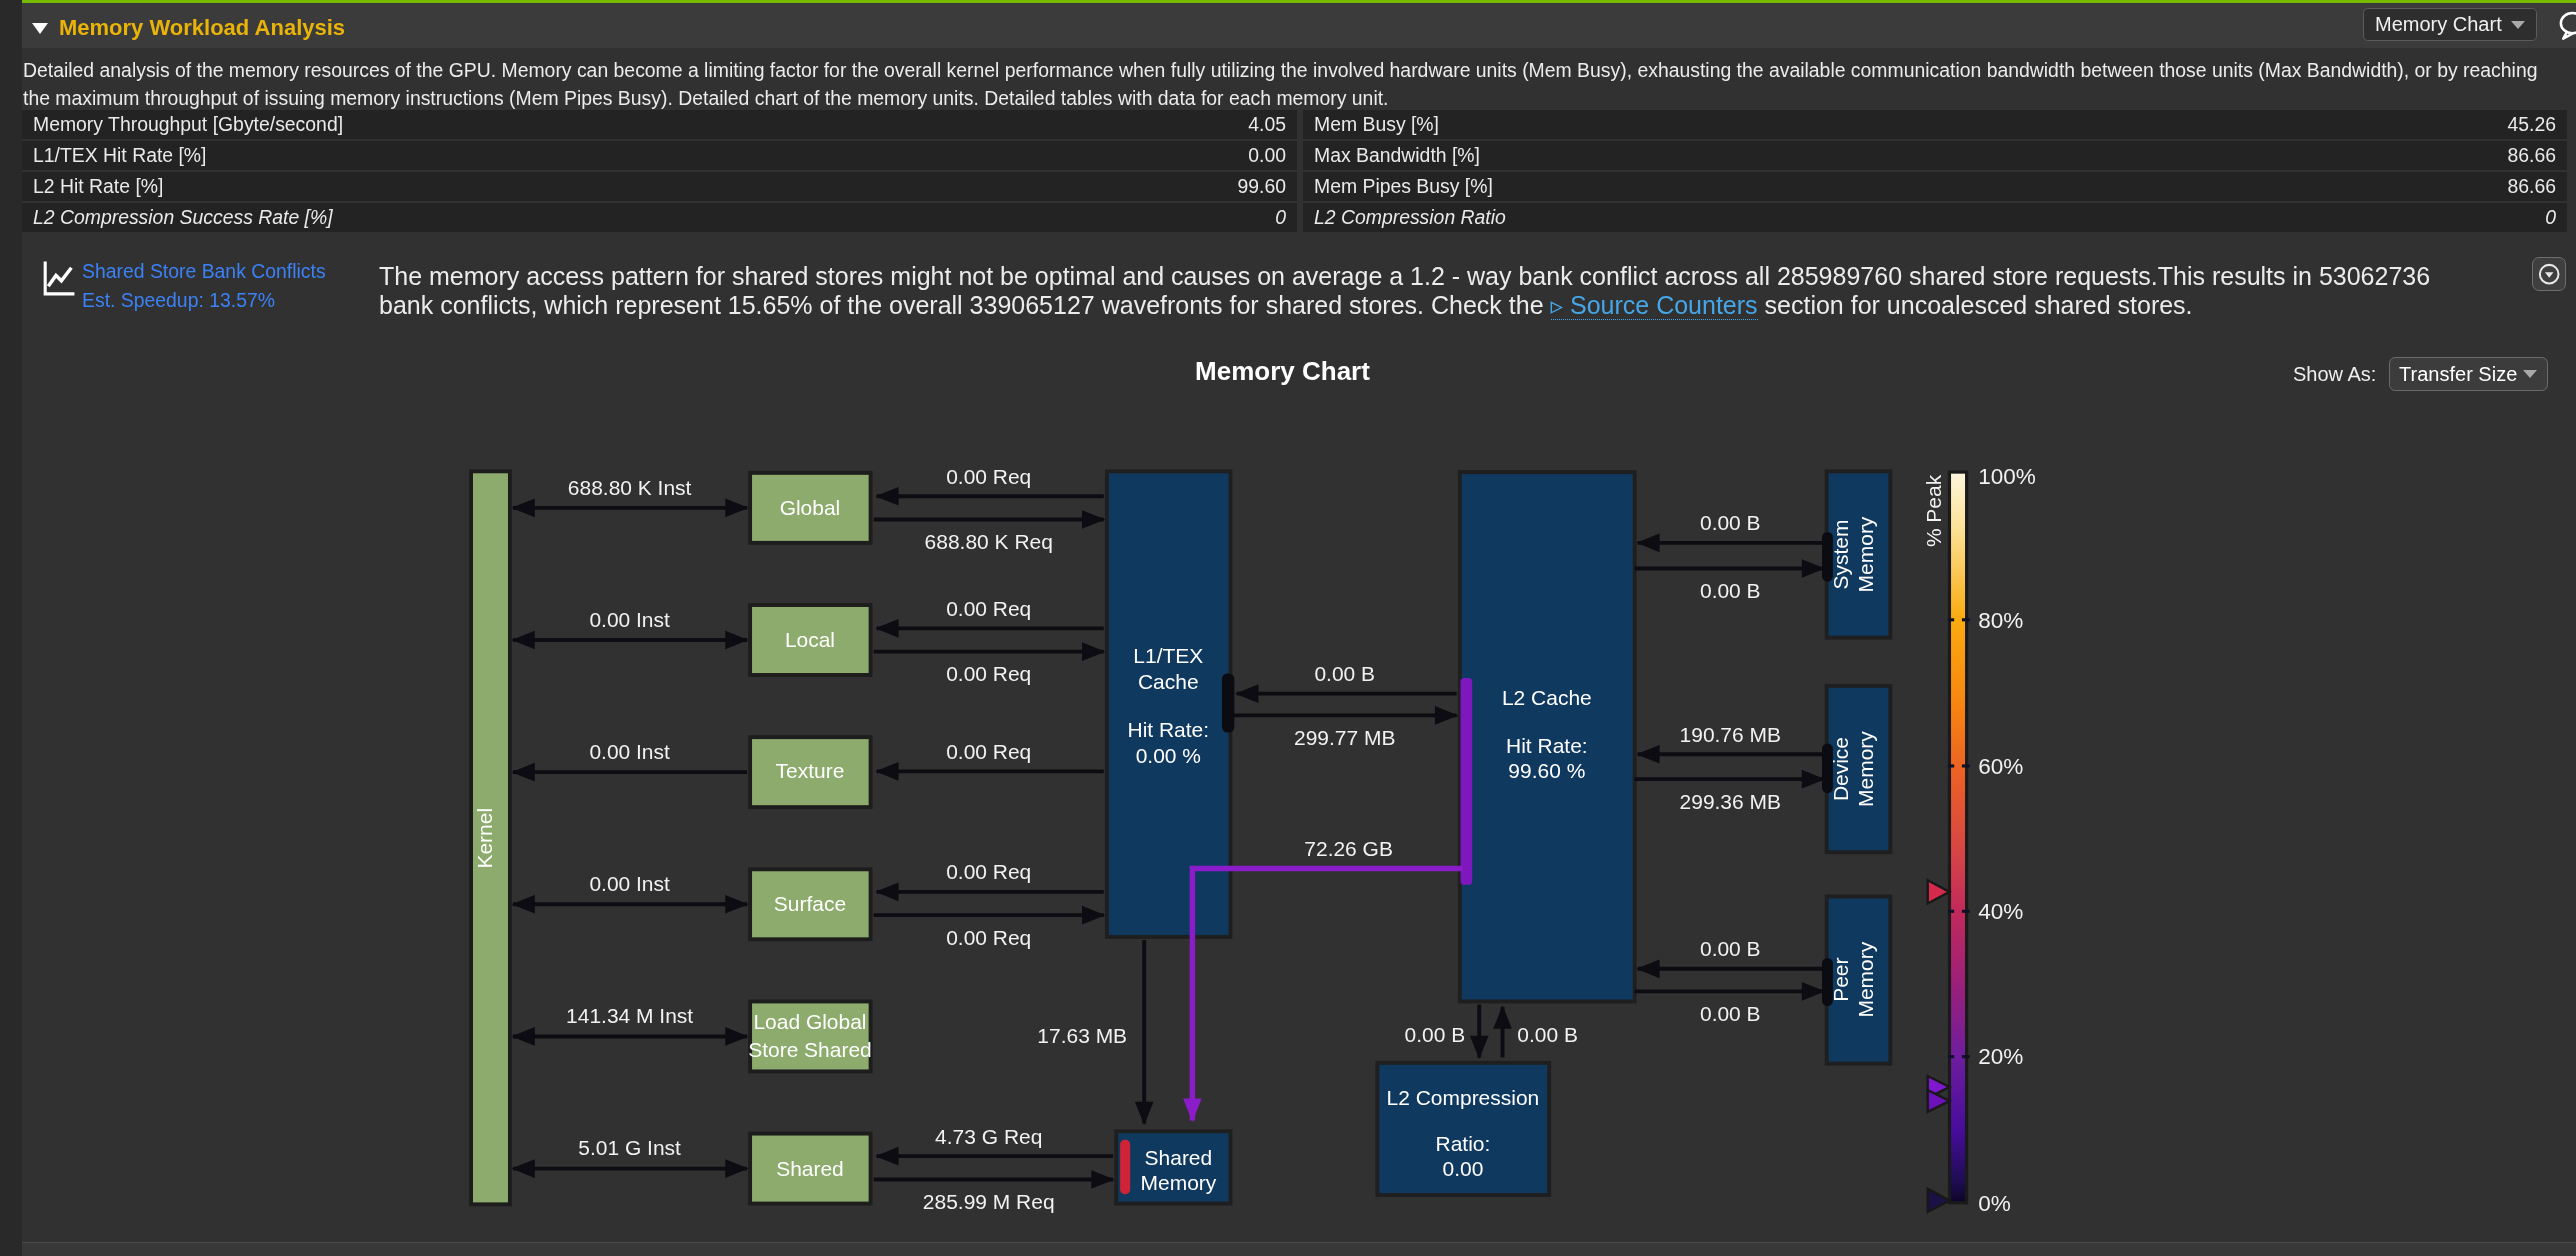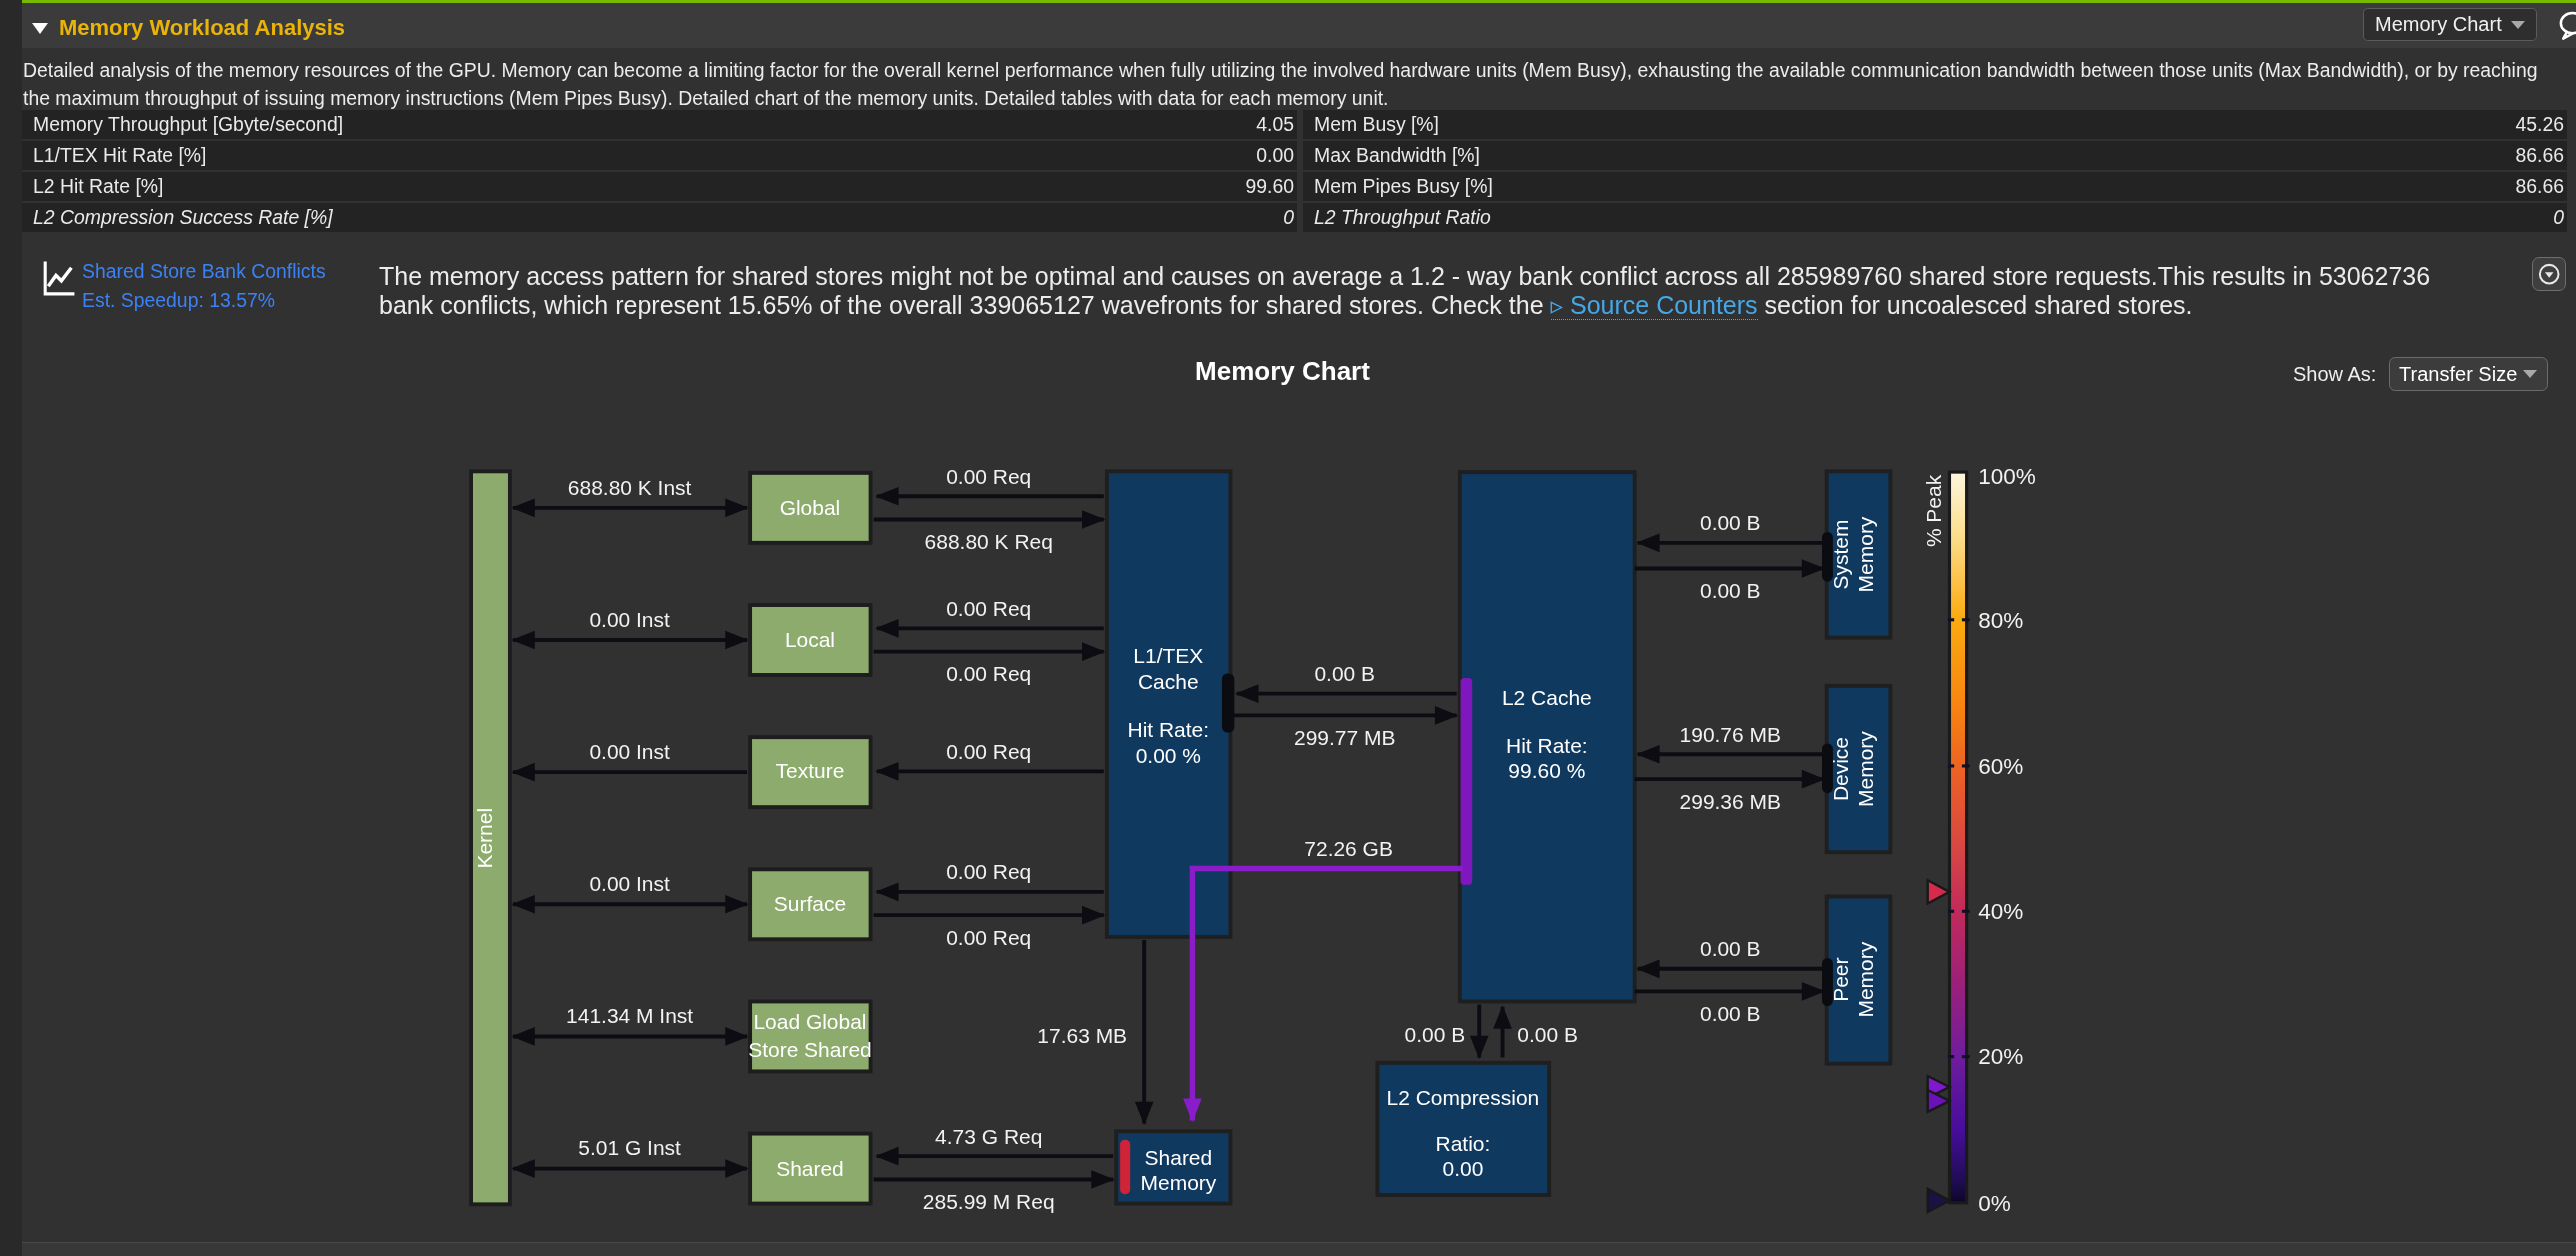--- a/index.html
+++ b/index.html
@@ -19,21 +19,21 @@
                 display:flex; align-items:center; justify-content:space-between; padding:0 11px; color:#f0f0f0; font-size:20px; }
   .caret { width:0; height:0; border-left:7px solid transparent; border-right:7px solid transparent; border-top:8.6px solid #a9a9a9; }
   .chat-btn { position:absolute; left:2532px; top:6.2px; width:36px; height:33px; display:flex; align-items:center; justify-content:center; }
 
   
   .desc { left:23px; top:56px; width:2529px; color:#ececec; font-size:19.4px; line-height:28px; }
 
   
   .trow { height:29px; background:#232323; color:#eaeaea; font-size:19.4px; display:flex; align-items:center; }
   .trow .lab { padding-left:11px; }
-  .trow .val { margin-left:auto; padding-right:3px; }
+  .trow .val { margin-left:auto; padding-right:11px; }
   .cl { left:22px; width:1275px; }
   .cr { left:1303px; width:1264px;gap:21px; }
   .r0 { top:110px;justify-content:flex-end; } .r1 { top:141px; } .r2 { top:172px; } .r3 { top:203px;font-style:italic; }
 
   
   .adv-icon { left:39px; top:260px; }
   .adv-title { left:82px; top:257px; width:288px; color:#3b82f6; font-size:19.4px; font-weight:normal; line-height:29px; }
   .adv-body { left:379px; top:251px; width:2095px; color:#ececec; font-size:25px; line-height:29px;margin-top:11px; }
   .adv-link { color:#45a7e8; border-bottom:1.6px dotted #45a7e8; cursor:pointer; }
   .adv-collapse { left:2532px; top:257px; width:34px; height:34px; background:#3f3f3f; border:1.6px solid #6e6e6e; border-radius:7px;
@@ -97,21 +97,21 @@
   </div>
 <div class="abs trow cr r2">
     <span class="lab">Mem Pipes Busy [%]</span>
     <span class="val">86.66</span>
   </div>
 <div class="abs trow cl r3">
     <span class="lab">L2 Compression Success Rate [%]</span>
     <span class="val">0</span>
   </div>
 <div class="abs trow cr r3">
-    <span class="lab">L2 Throughput Ratio</span>
+    <span class="lab">L2 Compression Ratio</span>
     <span class="val">0</span>
   </div>
 
 <div class="abs adv-icon">
   <svg width="37" height="40" viewBox="0 0 48 52">
     <path d="M8,2 L8,44 L46,44" fill="none" stroke="#fff" stroke-width="4"></path>
     <path d="M2,8 L8,2 L14,8" fill="none" stroke="#fff" stroke-width="0"></path>
     <path d="M12,34 L22,20 L29,27 L42,10" fill="none" stroke="#fff" stroke-width="4.5"></path>
   </svg>
 </div>

